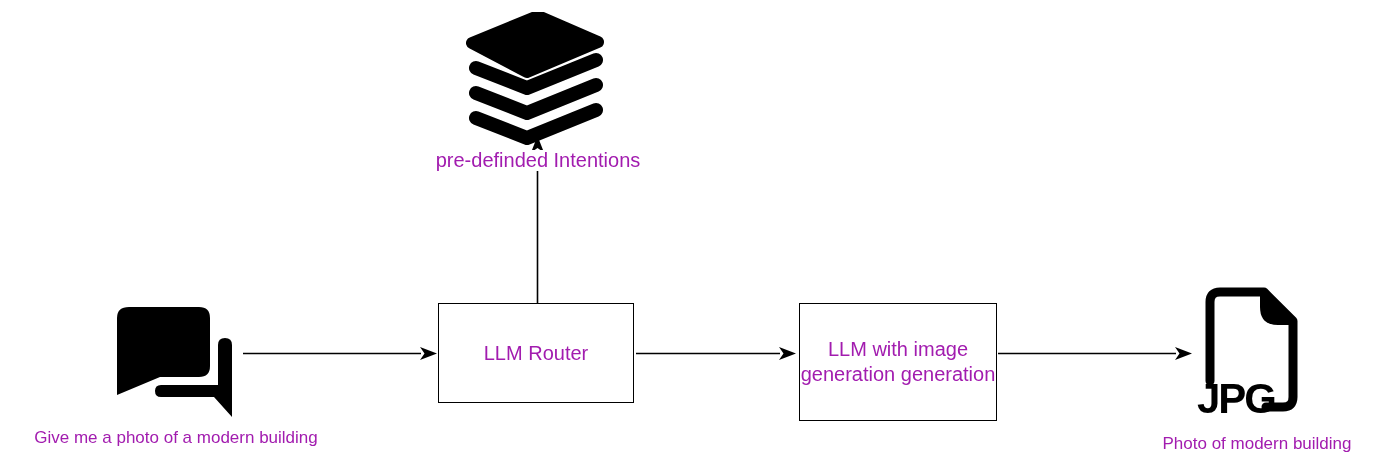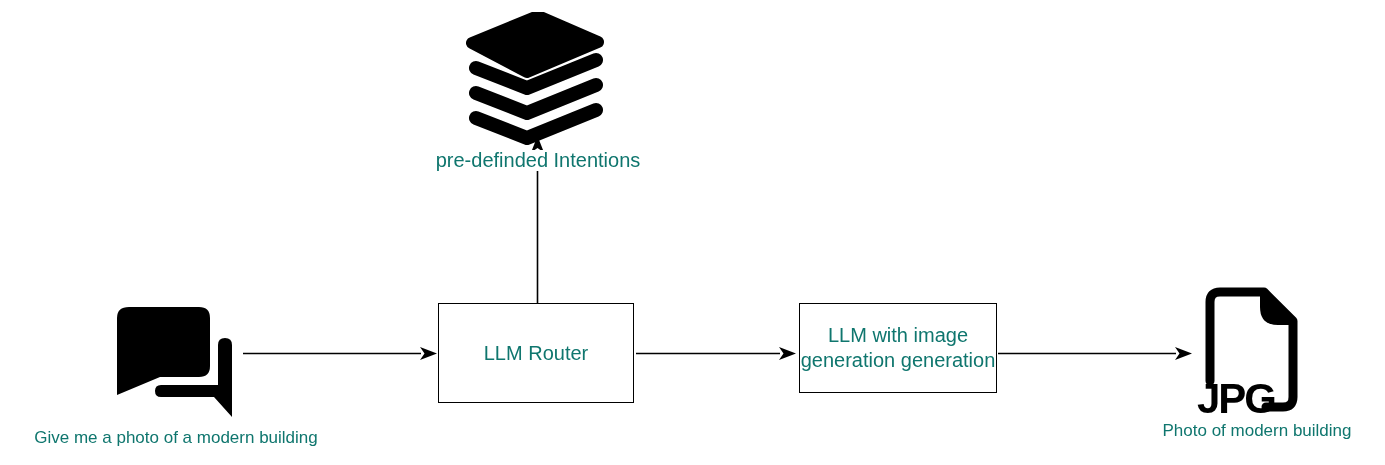--- a/index.html
+++ b/index.html
@@ -2,21 +2,21 @@
 <html><head>
 <meta charset="utf-8">
 <style>
   html,body{margin:0;padding:0;background:#ffffff;}
   .canvas{
     position:relative;
     width:1385px;height:465px;
     background:#ffffff;
     overflow:hidden;
     font-family:"Liberation Sans", sans-serif;
-    color:#0f766e;
+    color:#a21caf;
   }
   .abs{position:absolute;}
   svg{display:block;}
   .node-box{
     position:absolute;
     background:#ffffff;
     border:1.5px solid #000;
     box-sizing:border-box;
     display:flex;
     align-items:center;
@@ -81,30 +81,30 @@
     <path d="M16 81 L67 101 L136 73" fill="none" stroke="#000" stroke-width="14" stroke-linecap="round" stroke-linejoin="round"></path>
     <path d="M16 106 L67 126 L136 98" fill="none" stroke="#000" stroke-width="14" stroke-linecap="round" stroke-linejoin="round"></path>
   </svg>
 
   <div class="floating-label" style="left:433px;top:150px;width:208px">pre-definded Intentions</div>
 
   <div class="node-box" style="left:438px;top:303px;width:196px;height:100px">
     <span>LLM Router</span>
   </div>
 
-  <div class="node-box" style="left:799px;top:303px;width:198px;height:90px">
+  <div class="node-box" style="left:799px;top:303px;width:198px;height:118px">
     <span>
       <span>LLM with image</span><br>
       <span>generation generation</span>
     </span>
   </div>
 
   <svg class="abs" style="left:1190px;top:283px" width="120" height="145" viewBox="0 0 120 145">
     <path d="M20 98 V19 Q20 9 30 9 H74 L103 38 V114 Q103 124 93 124 H76" fill="none" stroke="#000" stroke-width="9" stroke-linecap="round" stroke-linejoin="round"></path>
     <path d="M70 6 L106 42 L88 42 Q70 42 70 24 Z" fill="#000"></path>
     <text x="7" y="130" font-size="42" font-weight="700" letter-spacing="-2" font-family="Liberation Sans, sans-serif" fill="#000">JPG</text>
   </svg>
 
   <div class="caption" style="left:4px;top:427px;width:344px">Give me a photo of a modern building</div>
 
-  <div class="caption" style="left:1146px;top:420px;width:222px">Photo of modern building</div>
+  <div class="caption" style="left:1146px;top:433px;width:222px">Photo of modern building</div>
 
 </div>
 
 </body></html>

